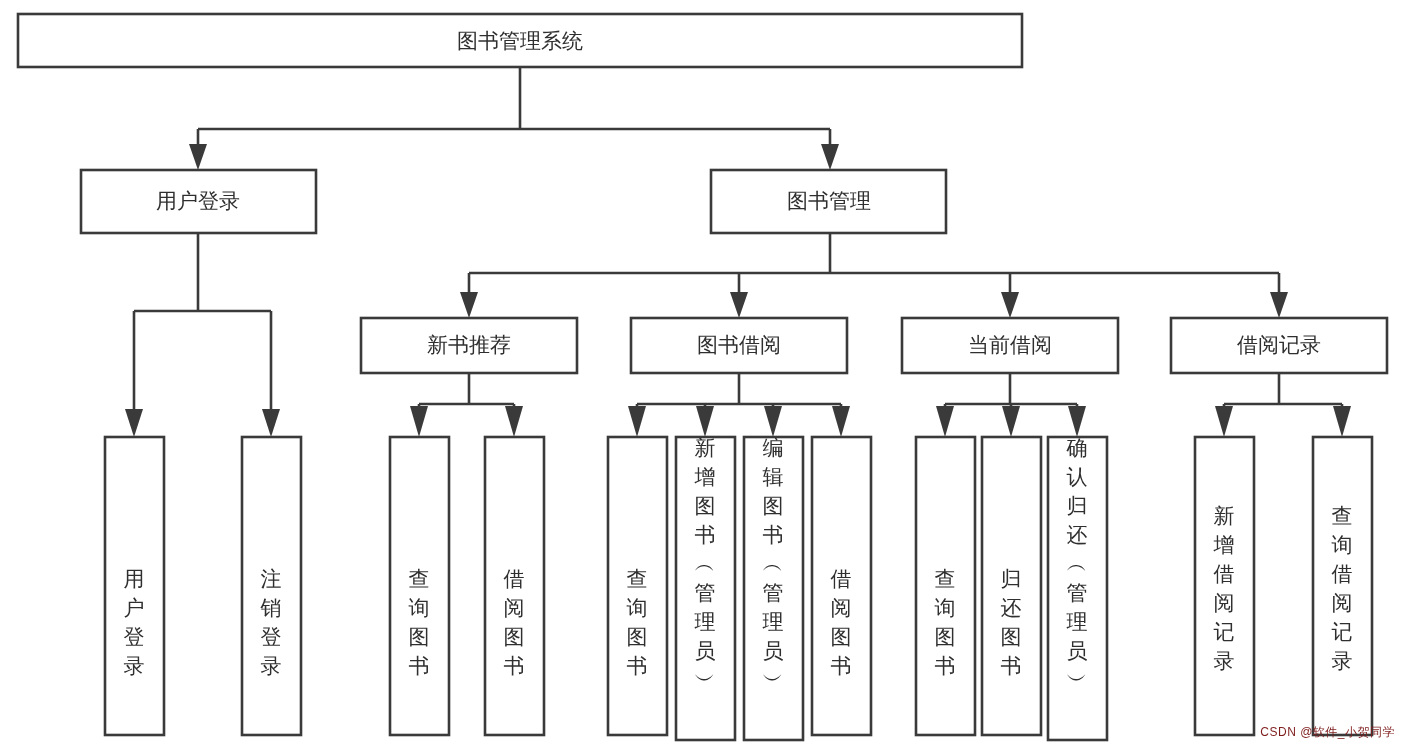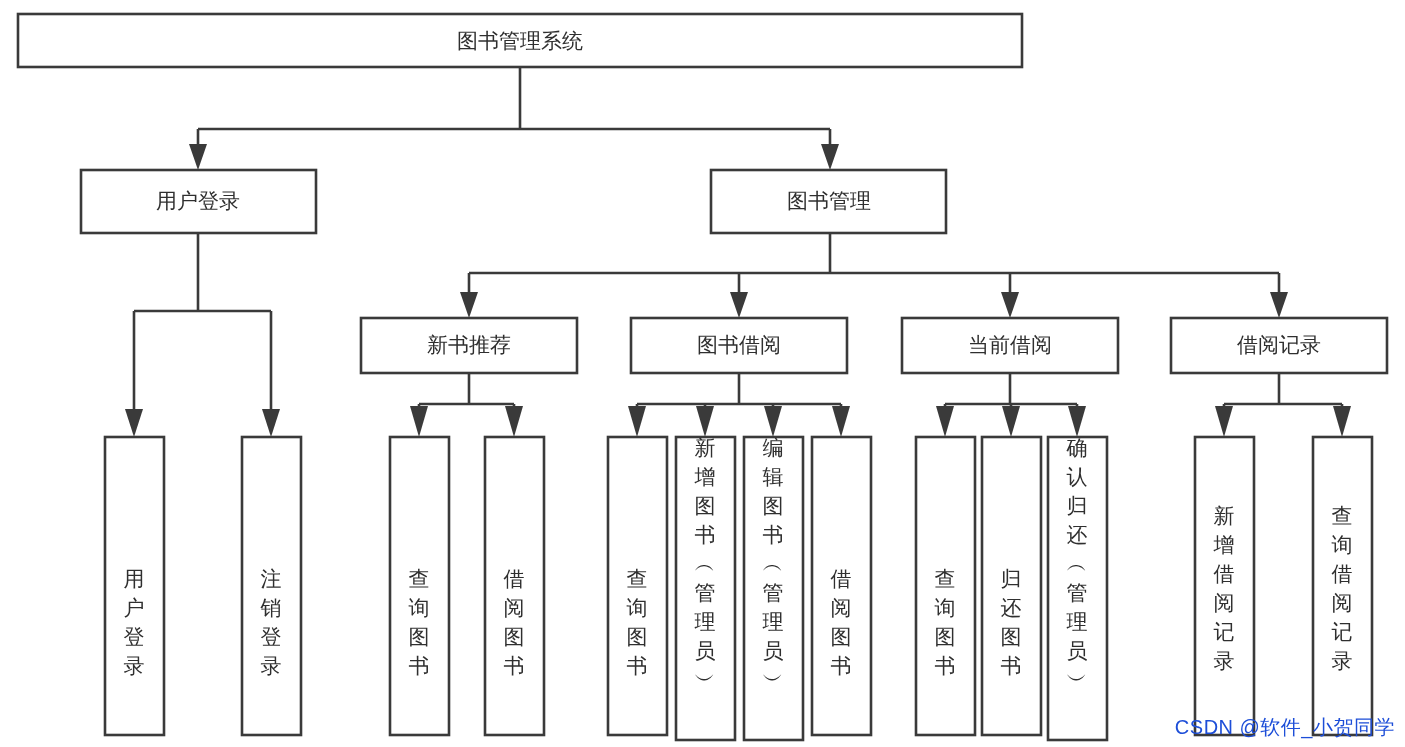--- a/index.html
+++ b/index.html
@@ -52,22 +52,22 @@
     font-family: "Liberation Sans", "DejaVu Sans", sans-serif;
     fill: #2f2f2f;
     font-size: 21px;
     text-anchor: middle;
   }
   .watermark {
     position: absolute;
     right: 10px;
     bottom: 6px;
     font-family: "Liberation Sans", "DejaVu Sans", sans-serif;
-    font-size: 20px;
-    color: #1d4ed8;
+    font-size: 12px;
+    color: #7f1d1d;
     letter-spacing: 0.5px;
     white-space: nowrap;
     user-select: none;
   }
 </style>
 </head>
 <body>
 
 <div id="diagram-root">
   <svg id="flow" viewBox="0 0 1405 747" xmlns="http://www.w3.org/2000/svg">

